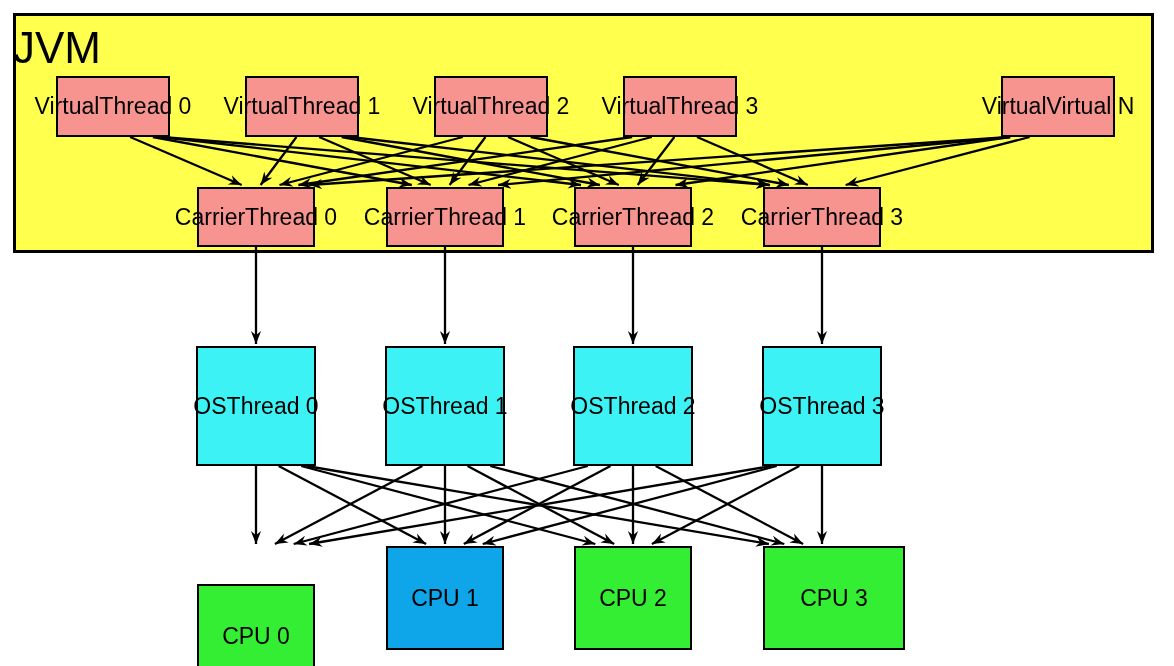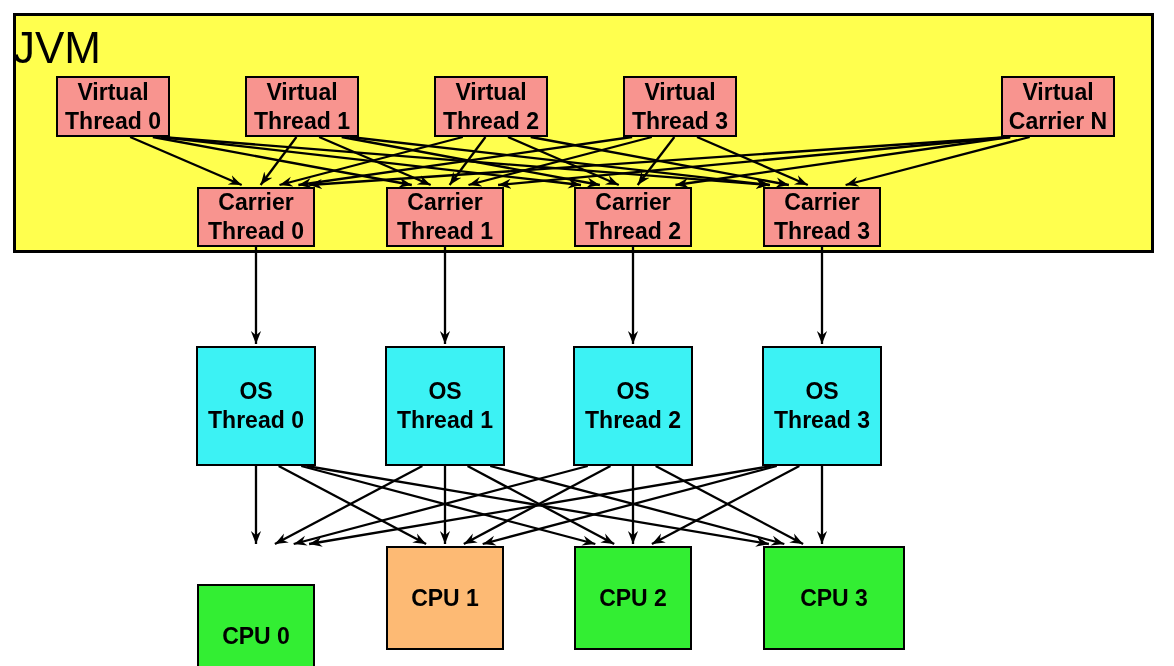--- a/index.html
+++ b/index.html
@@ -5,22 +5,22 @@
   html,body{margin:0;padding:0;background:#ffffff;}
   .stage{
     position:relative;width:1174px;height:666px;background:#ffffff;
     font-family:"Liberation Sans","DejaVu Sans",sans-serif;color:#000;overflow:hidden;
   }
   .jvm-box{position:absolute;border:3.2px solid #000;box-sizing:border-box;}
   .jvm-title{position:absolute;text-align:left;font-size:44px;line-height:44px;font-weight:400;}
   #edge-layer{position:absolute;left:0;top:0;width:1174px;height:666px;pointer-events:none;overflow:visible;}
   .node{
     position:absolute;border:2.7px solid #000;box-sizing:border-box;
-    display:flex;flex-direction:column;align-items:center;justify-content:center;
-    text-align:center;font-size:23px;line-height:29px;font-weight:700;white-space:nowrap;
+    display:flex;flex-direction:row;align-items:center;justify-content:center;
+    text-align:center;font-size:23px;line-height:29px;font-weight:400;white-space:nowrap;
   }
 </style>
 </head>
 <body>
 
 <div class="stage">
   <div class="jvm-box" id="jvm-box" style="left: 13px; top: 13px; width: 1141px; height: 240px; background: rgb(255, 255, 78); border-color: rgb(0, 0, 0);"></div>
 
   <svg id="edge-layer" viewBox="0 0 1174 666">
     <defs>
@@ -84,21 +84,21 @@
       <div class="node virtual-thread" style="left: 434px; top: 76px; width: 114px; height: 61px; background: rgb(248, 148, 143); border-color: rgb(0, 0, 0);">
         <span>Virtual</span>
         <span>Thread 2</span>
       </div>
       <div class="node virtual-thread" style="left: 623px; top: 76px; width: 114px; height: 61px; background: rgb(248, 148, 143); border-color: rgb(0, 0, 0);">
         <span>Virtual</span>
         <span>Thread 3</span>
       </div>
       <div class="node virtual-thread" style="left: 1001px; top: 76px; width: 114px; height: 61px; background: rgb(248, 148, 143); border-color: rgb(0, 0, 0);">
         <span>Virtual</span>
-        <span>Carrier N</span>
+        <span>Virtual N</span>
       </div>
       <div class="node carrier-thread" style="left: 197px; top: 187px; width: 118px; height: 60px; background: rgb(248, 148, 143); border-color: rgb(0, 0, 0);">
         <span>Carrier</span>
         <span>Thread 0</span>
       </div>
       <div class="node carrier-thread" style="left: 386px; top: 187px; width: 118px; height: 60px; background: rgb(248, 148, 143); border-color: rgb(0, 0, 0);">
         <span>Carrier</span>
         <span>Thread 1</span>
       </div>
       <div class="node carrier-thread" style="left: 574px; top: 187px; width: 118px; height: 60px; background: rgb(248, 148, 143); border-color: rgb(0, 0, 0);">
@@ -121,21 +121,21 @@
         <span>OS</span>
         <span>Thread 2</span>
       </div>
       <div class="node os-thread" style="left: 762px; top: 346px; width: 120px; height: 120px; background: rgb(60, 242, 244); border-color: rgb(0, 0, 0);">
         <span>OS</span>
         <span>Thread 3</span>
       </div>
       <div class="node cpu" style="left: 197px; top: 546px; width: 118px; height: 104px; background: rgb(51, 238, 51); border-color: rgb(0, 0, 0); margin-top: 38px;">
         <span>CPU 0</span>
       </div>
-      <div class="node cpu" style="left: 386px; top: 546px; width: 118px; height: 104px; background: #fdba74; border-color: rgb(0, 0, 0); text-align: center;">
+      <div class="node cpu" style="left: 386px; top: 546px; width: 118px; height: 104px; background: #0ea5e9; border-color: rgb(0, 0, 0); text-align: center;">
         <span>CPU 1</span>
       </div>
       <div class="node cpu" style="left: 574px; top: 546px; width: 118px; height: 104px; background: rgb(51, 238, 51); border-color: rgb(0, 0, 0);">
         <span>CPU 2</span>
       </div>
       <div class="node cpu" style="left: 763px; top: 546px; width: 142px; height: 104px; background: rgb(51, 238, 51); border-color: rgb(0, 0, 0);">
         <span>CPU 3</span>
       </div>
     </div>
 

